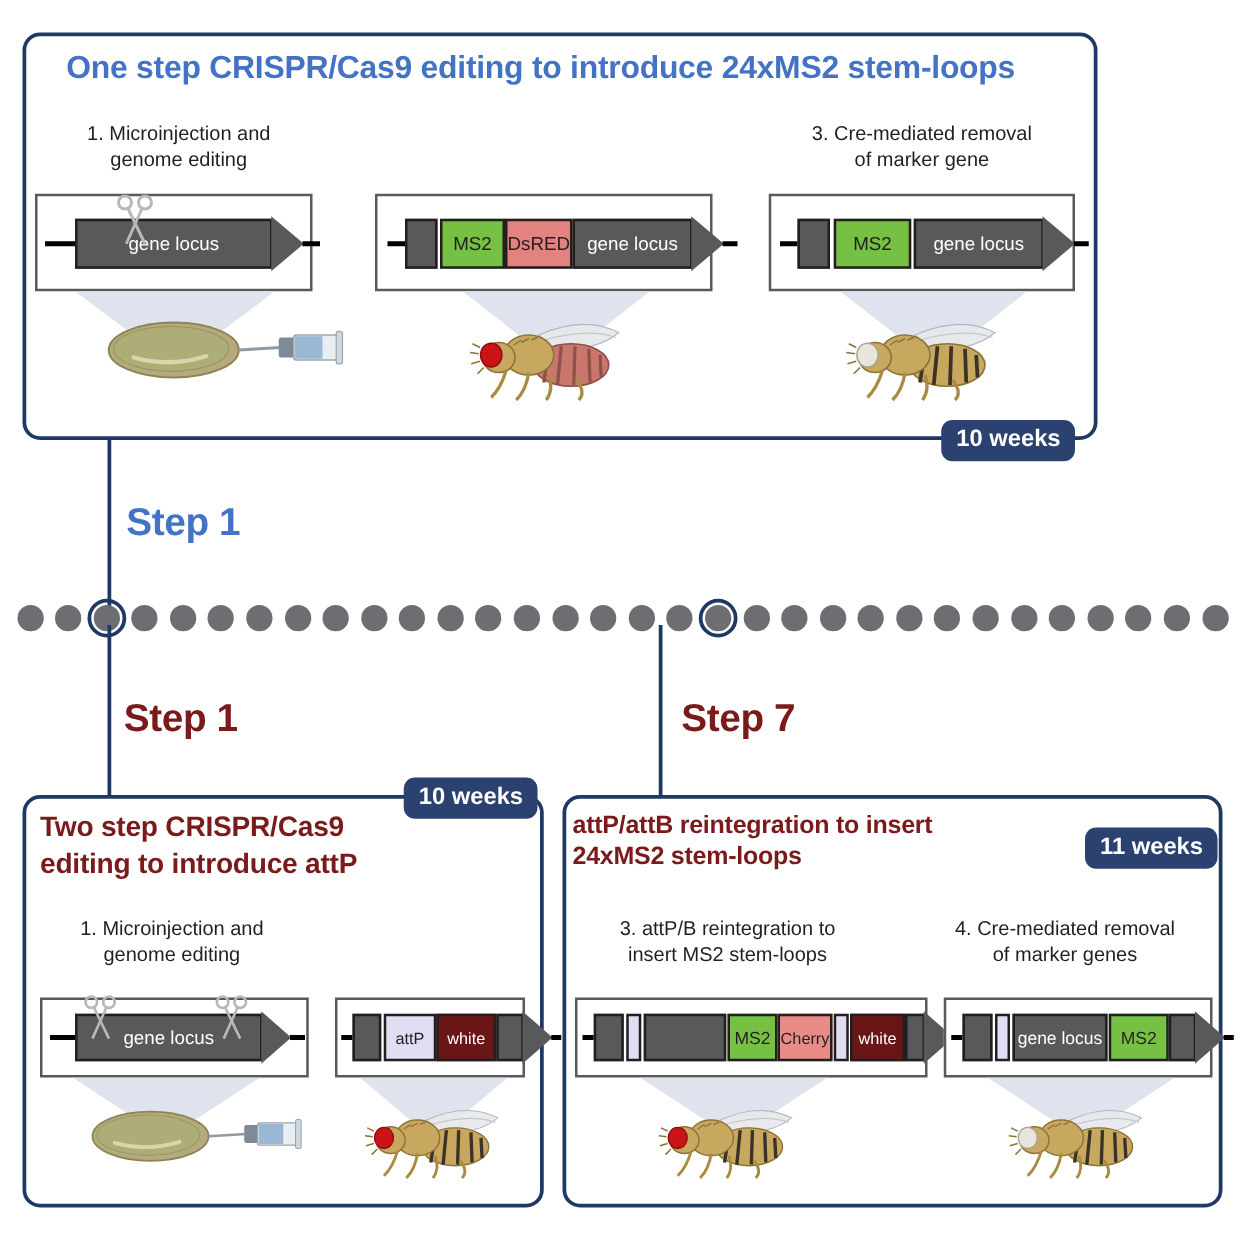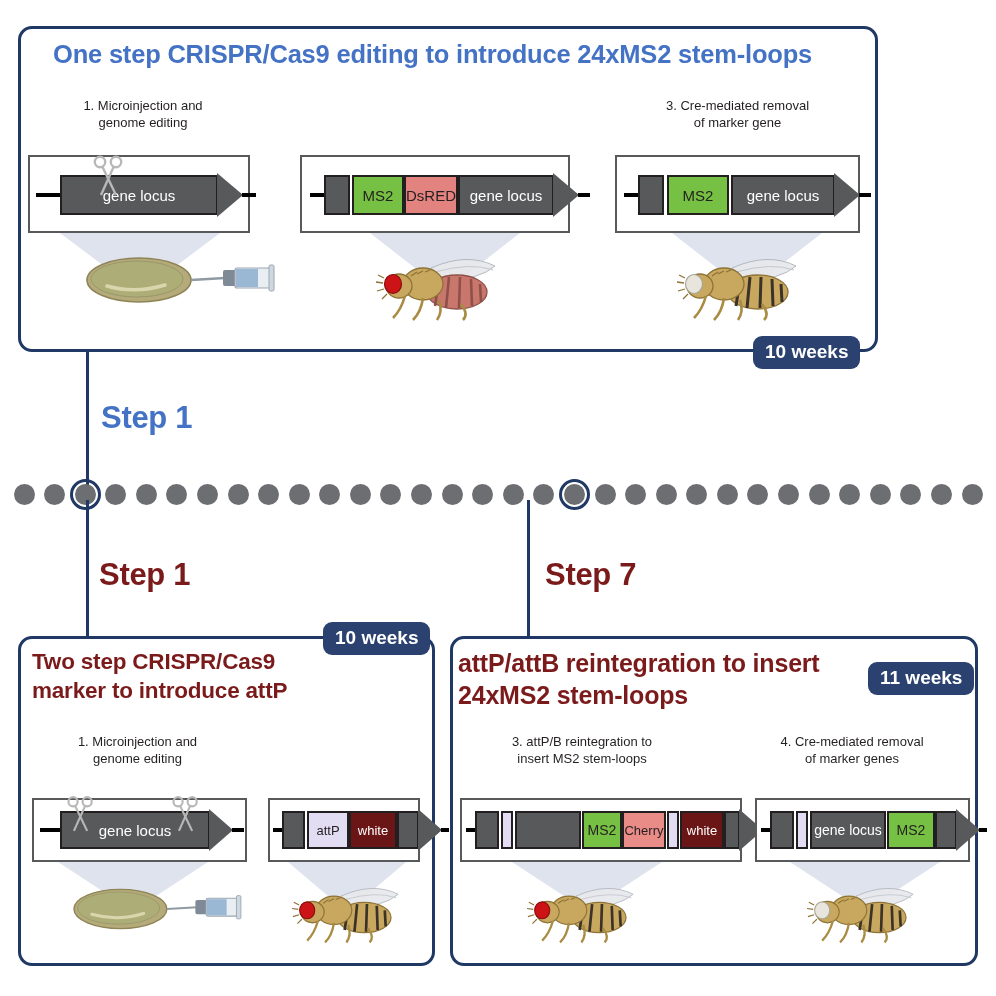--- a/index.html
+++ b/index.html
@@ -36,21 +36,21 @@
     position:absolute;background:#2b4170;color:#fff;
     font-weight:bold;font-size:19px;
     border-radius:9px;
     padding:5px 12px 6px 12px;
     white-space:nowrap;
     z-index:20;
   }
 
   .steptext{
     position:absolute;text-align:center;color:#231f20;
-    font-size:13px;line-height:1.32;
+    font-size:16px;line-height:1.32;
   }
 
   
   .vline{position:absolute;background:#1f3864;width:3px;}
 
   
   .timeline{position:absolute;left:0;top:484px;width:996px;height:24px;}
   .tl-dot{
     position:absolute;top:0;width:21px;height:21px;border-radius:50%;
     background:#6d6e71;
@@ -252,21 +252,21 @@
 
   <div class="steplabel step-red" style="left:99px;top:557px;">Step 1</div>
   <div class="steplabel step-red" style="left:545px;top:557px;">Step 7</div>
 
   <div class="vline" style="left:86px;top:500px;height:138px;"></div>
   <div class="vline" style="left:527px;top:500px;height:138px;"></div>
 
   <div class="panelbox" style="left:18px;top:636px;width:417px;height:330px;"></div>
 
   <div class="boxtitle title-red" style="position:absolute;left:32px;top:648px;width:320px;font-size:22.5px;line-height:1.27;white-space:pre-line;">Two step CRISPR/Cas9
-marker to introduce attP</div>
+editing to introduce attP</div>
 
   <div class="weeks" style="left:323px;top:622px;">10 weeks</div>
 
   <div class="steptext" style="left:40px;top:733px;width:195px;white-space:pre-line;">1. Microinjection and
 genome editing</div>
 
   <div class="constructbox" style="left:32px;top:798px;width:215px;height:64px;"></div>
   <div style="position:absolute;left:40px;top:811px;display:flex;align-items:center;height:38px;">
     <div class="bb-line" style="width:20px;"></div>
     <div class="seg gray" style="width:150px;height:38px;">gene locus</div>
@@ -339,21 +339,21 @@
       <path d="M9 28 L3 25 M8 33 L1 32 M9 39 L2 41 M12 44 L7 49" stroke="#8d7336" stroke-width="1.3"></path>
       <path d="M30 46 Q26 60 18 68" stroke="#a98c42" stroke-width="2.6" fill="none"></path>
       <path d="M48 48 Q46 62 38 70" stroke="#a98c42" stroke-width="2.6" fill="none"></path>
       <path d="M64 50 Q68 62 62 70" stroke="#a98c42" stroke-width="2.6" fill="none"></path>
       <path d="M86 54 Q94 64 88 70" stroke="#a98c42" stroke-width="2.6" fill="none"></path>
     </svg>
   </div>
 
   <div class="panelbox" style="left:450px;top:636px;width:528px;height:330px;"></div>
 
-  <div class="boxtitle title-red" style="position:absolute;left:458px;top:648px;width:480px;font-size:25px;line-height:1.27;white-space:pre-line;">attP/attB reintegration to insert
+  <div class="boxtitle title-red" style="position:absolute;left:458px;top:648px;width:480px;font-size:20px;line-height:1.27;white-space:pre-line;">attP/attB reintegration to insert
 24xMS2 stem-loops</div>
 
   <div class="weeks" style="left:868px;top:622px;margin-top:40px;">11 weeks</div>
 
   <div class="steptext" style="left:472px;top:733px;width:220px;white-space:pre-line;">3. attP/B reintegration to
 insert MS2 stem-loops</div>
   <div class="steptext" style="left:742px;top:733px;width:220px;white-space:pre-line;">4. Cre-mediated removal
 of marker genes</div>
 
   <div class="constructbox" style="left:460px;top:798px;width:282px;height:64px;"></div>

